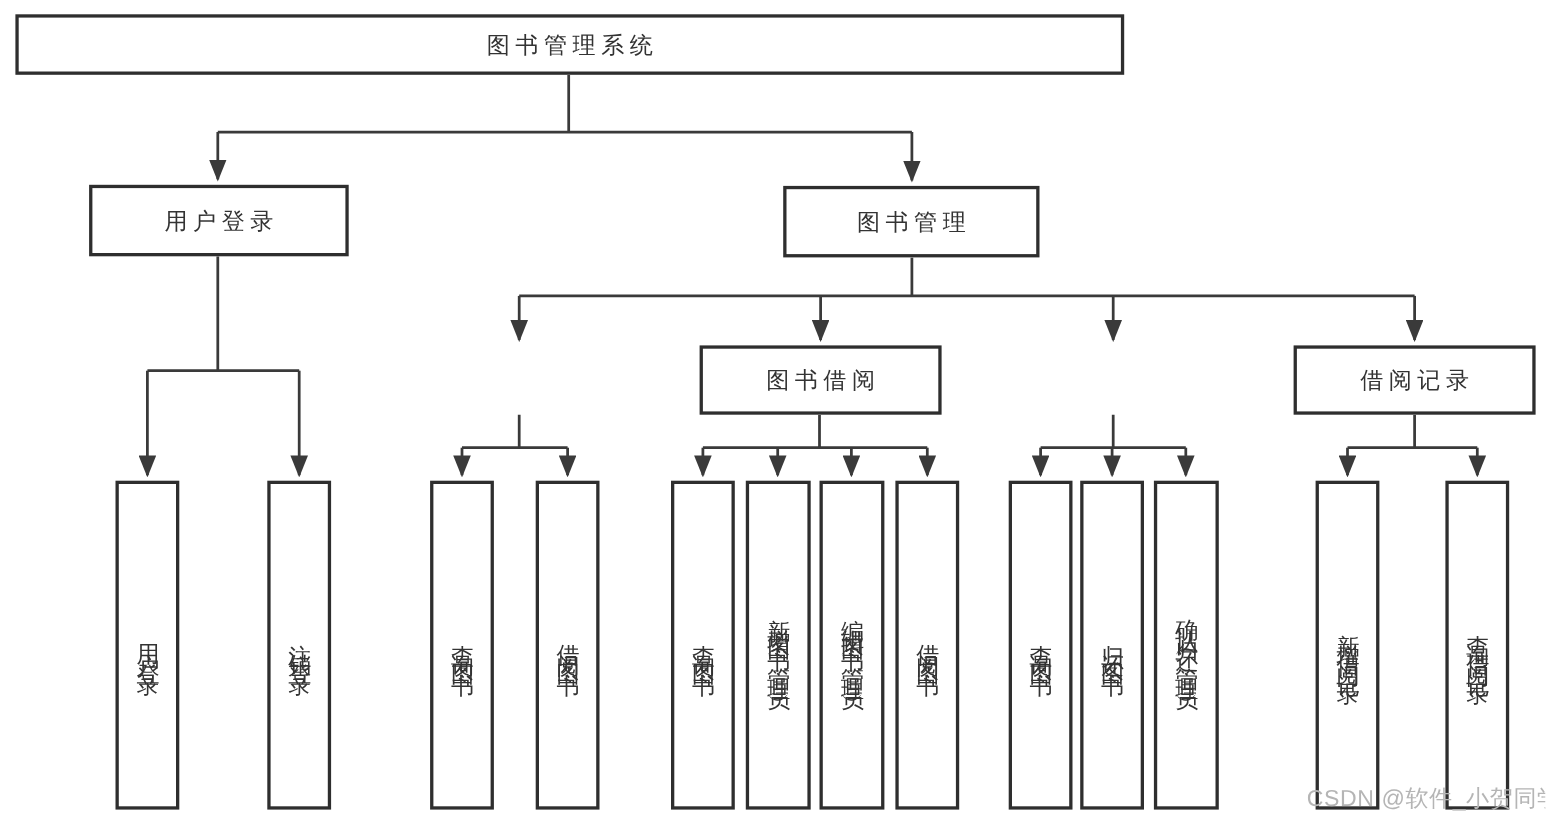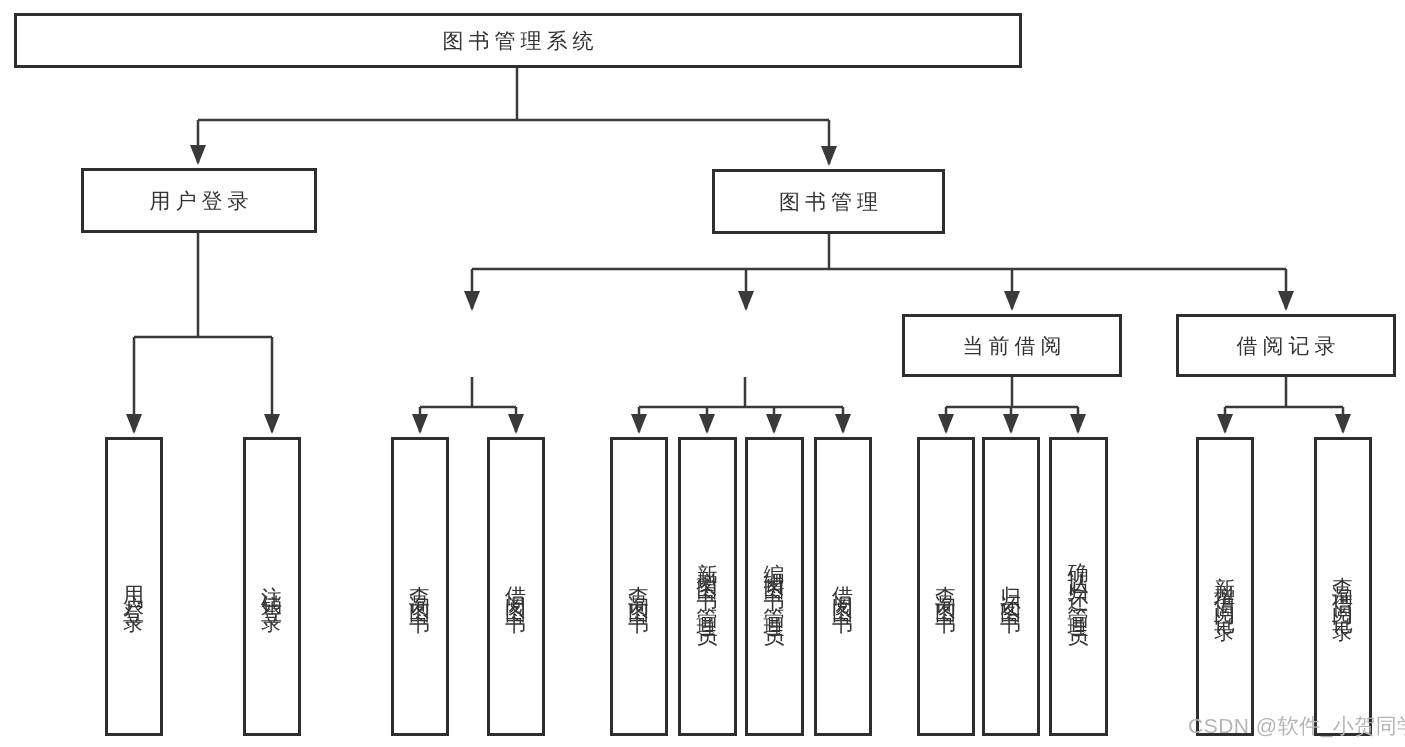--- a/index.html
+++ b/index.html
@@ -116,22 +116,22 @@
     <span class="label">图书管理系统</span>
   </div>
 
   <div class="node h-node" style="left:81px; top:168px; width:236px; height:65px;">
     <span class="label">用户登录</span>
   </div>
   <div class="node h-node" style="left:712px; top:169px; width:233px; height:65px;text-align:right;">
     <span class="label">图书管理</span>
   </div>
 
-  <div class="node h-node" style="left:902px; top:314px; width:220px; height:63px;">
-    <span class="label">当前借阅</span>
+  <div class="node h-node" style="left:636px; top:314px; width:220px; height:63px;">
+    <span class="label">图书借阅</span>
   </div>
   <div class="node h-node" style="left:1176px; top:314px; width:220px; height:63px;">
     <span class="label">借阅记录</span>
   </div>
 
   <div class="node v-node" style="left:105px; top:437px; width:58px; height:299px;">
     <span class="label">用户登录</span>
   </div>
   <div class="node v-node" style="left:243px; top:437px; width:58px; height:299px;">
     <span class="label">注销登录</span>

